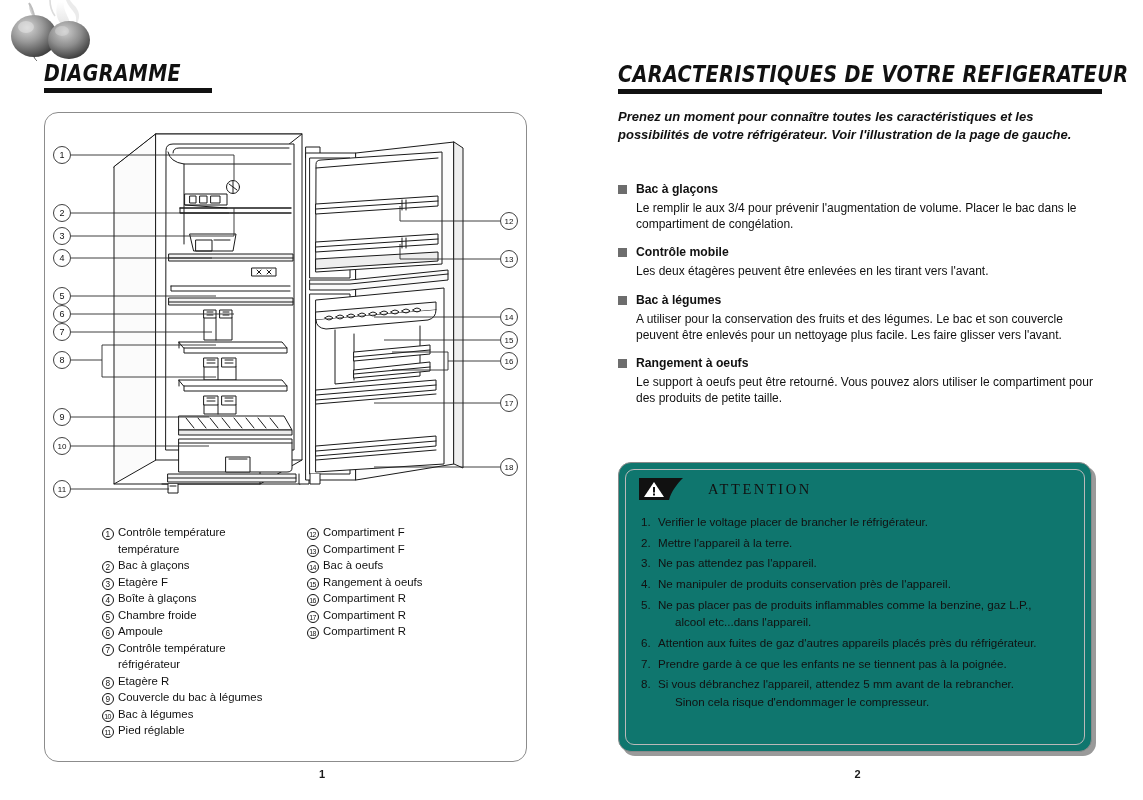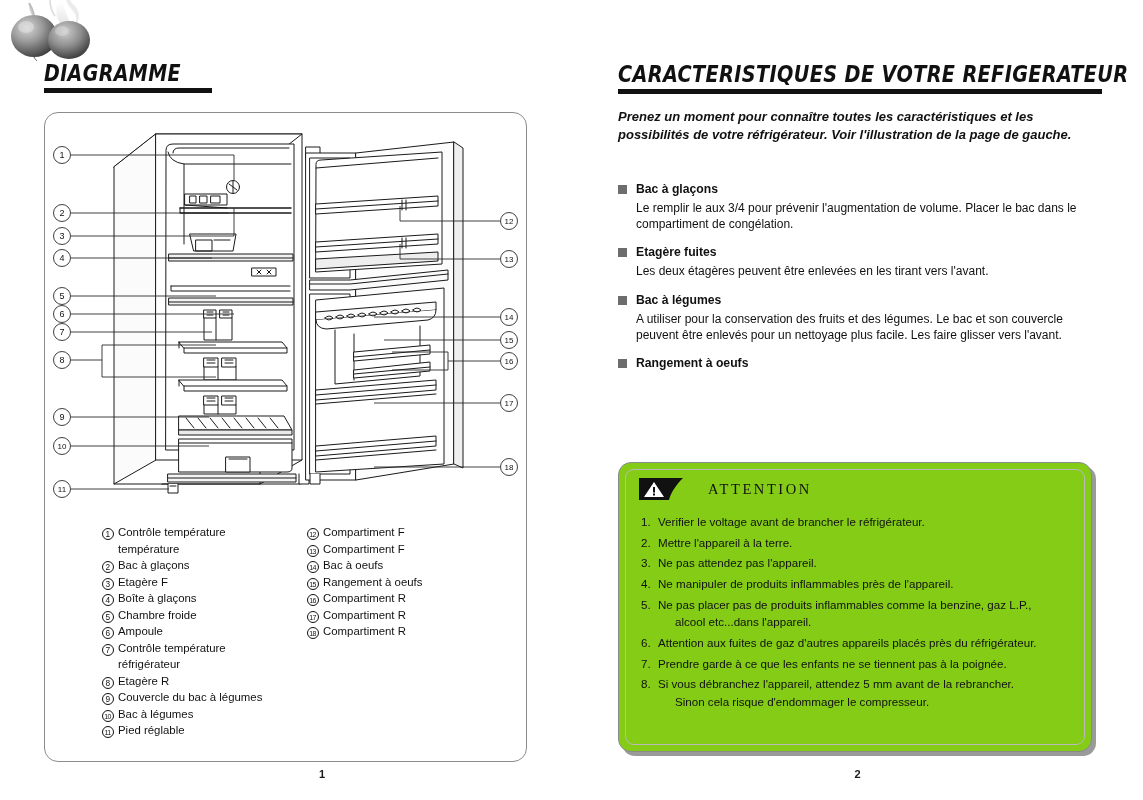--- a/index.html
+++ b/index.html
@@ -206,21 +206,21 @@
     background: #9a9a9a;
   }
   .attention-box {
     position: absolute;
     left: 618px;
     top: 462px;
     width: 474px;
     height: 290px;
     border: 1px solid #8a8a8a;
     border-radius: 13px;
-    background: #84cc16;
+    background: #0f766e;
     box-sizing: border-box;
   }
   .attention-inner {
     position: absolute;
     left: 6px;
     top: 6px;
     right: 6px;
     bottom: 6px;
     border: 1px solid #b9b9b9;
     border-radius: 9px;
@@ -638,38 +638,39 @@
     <div class="feature-head">
       <span class="bullet-square"></span>
       <span>Bac à glaçons</span>
     </div>
     <div class="feature-body">Le remplir le aux 3/4 pour prévenir l'augmentation de volume. Placer le bac dans le compartiment de congélation.</div>
   </div>
 
   <div class="feature">
     <div class="feature-head">
       <span class="bullet-square"></span>
-      <span>Etagère fuites</span>
+      <span>Contrôle mobile</span>
     </div>
     <div class="feature-body">Les deux étagères peuvent être enlevées en les tirant vers l'avant.</div>
   </div>
 
   <div class="feature">
     <div class="feature-head">
       <span class="bullet-square"></span>
       <span>Bac à légumes</span>
     </div>
     <div class="feature-body">A utiliser pour la conservation des fruits et des légumes. Le bac et son couvercle peuvent être enlevés pour un nettoyage plus facile. Les faire glisser vers l'avant.</div>
   </div>
 
   <div class="feature">
     <div class="feature-head">
       <span class="bullet-square"></span>
       <span>Rangement à oeufs</span>
     </div>
+    <div class="feature-body">Le support à oeufs peut être retourné. Vous pouvez alors utiliser le compartiment pour des produits de petite taille.</div>
   </div>
 </div>
 
 <div class="attention-shadow"></div>
 <div class="attention-box">
   <div class="attention-inner"></div>
 
   <div class="attention-header">
     <div class="attention-flag">
       <svg width="61" height="22" viewBox="0 0 61 22">
@@ -678,33 +679,33 @@
         <rect x="14" y="9" width="2" height="5.5" fill="#111111"></rect>
         <rect x="14" y="15.5" width="2" height="2" fill="#111111"></rect>
       </svg>
     </div>
     <div class="attention-word">ATTENTION</div>
   </div>
 
   <div class="attention-list">
     <div class="att-item">
       <span class="att-num">1.</span>
-      <span class="att-text">Verifier le voltage avant de brancher le réfrigérateur.</span>
+      <span class="att-text">Verifier le voltage placer de brancher le réfrigérateur.</span>
     </div>
     <div class="att-item">
       <span class="att-num">2.</span>
       <span class="att-text">Mettre l'appareil à la terre.</span>
     </div>
     <div class="att-item">
       <span class="att-num">3.</span>
       <span class="att-text">Ne pas attendez pas l'appareil.</span>
     </div>
     <div class="att-item">
       <span class="att-num">4.</span>
-      <span class="att-text">Ne manipuler de produits inflammables près de l'appareil.</span>
+      <span class="att-text">Ne manipuler de produits conservation près de l'appareil.</span>
     </div>
     <div class="att-item">
       <span class="att-num">5.</span>
       <span class="att-text">
         <span>Ne pas placer pas de produits inflammables comme la benzine, gaz L.P.,</span><br>
         <span class="att-cont">alcool etc...dans l'appareil.</span>
       </span>
     </div>
     <div class="att-item">
       <span class="att-num">6.</span>

